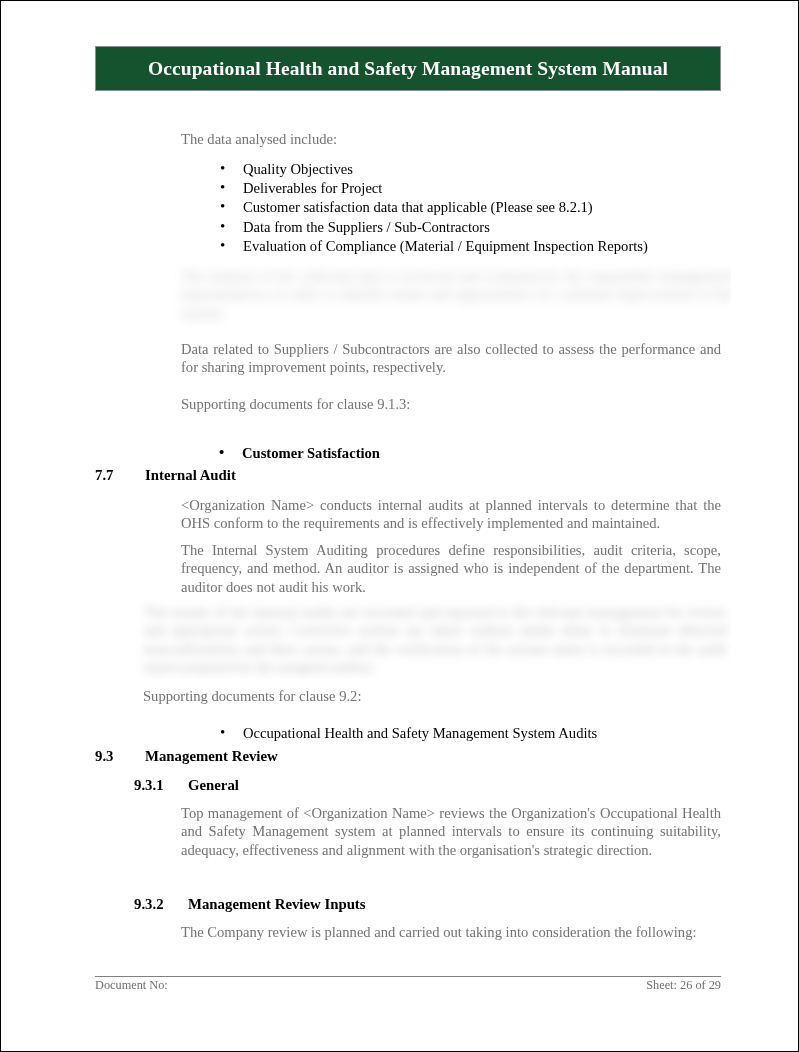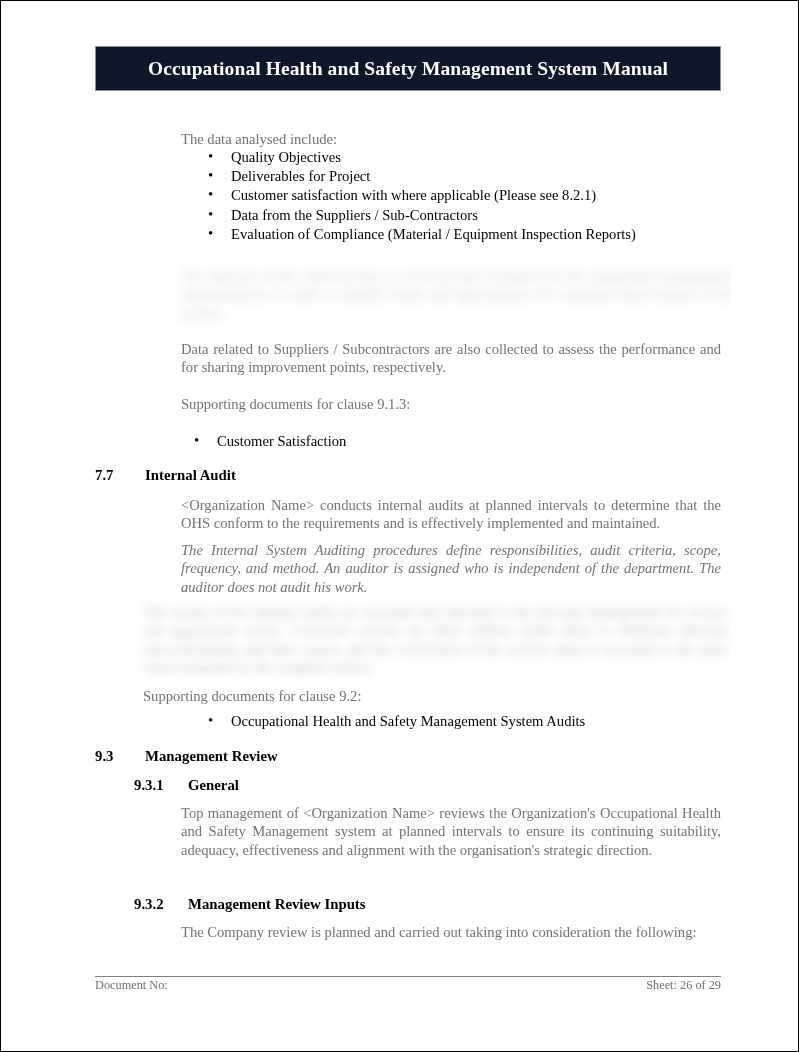--- a/index.html
+++ b/index.html
@@ -27,21 +27,21 @@
     width: 799px;
   }
 
   
   .doc-header {
     position: absolute;
     left: 94px;
     top: 45px;
     width: 626px;
     height: 45px;
-    background: #0f172a;
+    background: #14532d;
     border: 1px solid #8a8f98;
     box-sizing: border-box;
     display: flex;
     align-items: center;
     justify-content: center;
   }
   .doc-header-title {
     color: #ffffff;
     font-size: 19.5px;
     font-weight: bold;
@@ -58,21 +58,21 @@
   }
   .just {
     text-align: justify;
     text-justify: inter-word;
   }
 
   
   .bullet-list {
     position: absolute;
     list-style: none;
-    margin: 0;
+    margin: 12px;
     padding: 0;
     font-size: 14.6px;
     line-height: 19.2px;
   }
   .bullet-list li {
     position: relative;
     padding-left: 48px;
     white-space: nowrap;
   }
   .bullet-list li::before {
@@ -148,44 +148,44 @@
 
     <div class="doc-header">
       <span class="doc-header-title">Occupational Health and Safety Management System Manual</span>
     </div>
 
     <div class="body-text" style="left:180px; top:129px; width:540px;">The data analysed include:</div>
 
     <ul class="bullet-list" style="left:182px; top:147px; width:540px;">
       <li>Quality Objectives</li>
       <li>Deliverables for Project</li>
-      <li>Customer satisfaction with where applicable (Please see 8.2.1)</li>
+      <li>Customer satisfaction data that applicable (Please see 8.2.1)</li>
       <li>Data from the Suppliers / Sub-Contractors</li>
       <li>Evaluation of Compliance (Material / Equipment Inspection Reports)</li>
     </ul>
 
     <div class="blur-block" style="left:168px; top:262px; width:562px; height:62px;">
       <div class="blur-inner" style="width:552px; padding:4px 0 0 12px;">The analysis of the collected data is reviewed and evaluated by the responsible management representatives in order to identify trends and opportunities for continual improvement of the system.</div>
     </div>
 
     <div class="body-text just" style="left:180px; top:339px; width:540px;">Data related to Suppliers / Subcontractors are also collected to assess the performance and for sharing improvement points, respectively.</div>
 
     <div class="body-text" style="left:180px; top:394px; width:540px;">Supporting documents for clause 9.1.3:</div>
 
-    <ul class="bullet-list" style="left:168px; top:431px; width:540px;">
+    <ul class="bullet-list" style="left:181px; top:431px; width:540px;font-weight:bold;">
       <li>Customer Satisfaction</li>
     </ul>
 
     <div class="heading h2" style="left:94px; top:466px;">
       <span class="num">7.7</span><span>Internal Audit</span>
     </div>
 
     <div class="body-text just" style="left:180px; top:495px; width:540px;">&lt;Organization Name&gt; conducts internal audits at planned intervals to determine that the OHS conform to the requirements and is effectively implemented and maintained.</div>
 
-    <div class="body-text just" style="left:180px; top:540px; width:540px;font-style:italic;">The Internal System Auditing procedures define responsibilities, audit criteria, scope, frequency, and method. An auditor is assigned who is independent of the department. The auditor does not audit his work.</div>
+    <div class="body-text just" style="left:180px; top:540px; width:540px;">The Internal System Auditing procedures define responsibilities, audit criteria, scope, frequency, and method. An auditor is assigned who is independent of the department. The auditor does not audit his work.</div>
 
     <div class="blur-block" style="left:133px; top:598px; width:597px; height:80px;">
       <div class="blur-inner b2" style="width:583px; padding:4px 0 0 10px;">The results of the internal audits are recorded and reported to the relevant management for review and appropriate action. Corrective actions are taken without undue delay to eliminate detected nonconformities and their causes, and the verification of the actions taken is recorded in the audit report prepared by the assigned auditor.</div>
     </div>
 
     <div class="body-text" style="left:142px; top:686px; width:578px;">Supporting documents for clause 9.2:</div>
 
     <ul class="bullet-list" style="left:182px; top:711px; width:540px;">
       <li>Occupational Health and Safety Management System Audits</li>
     </ul>

